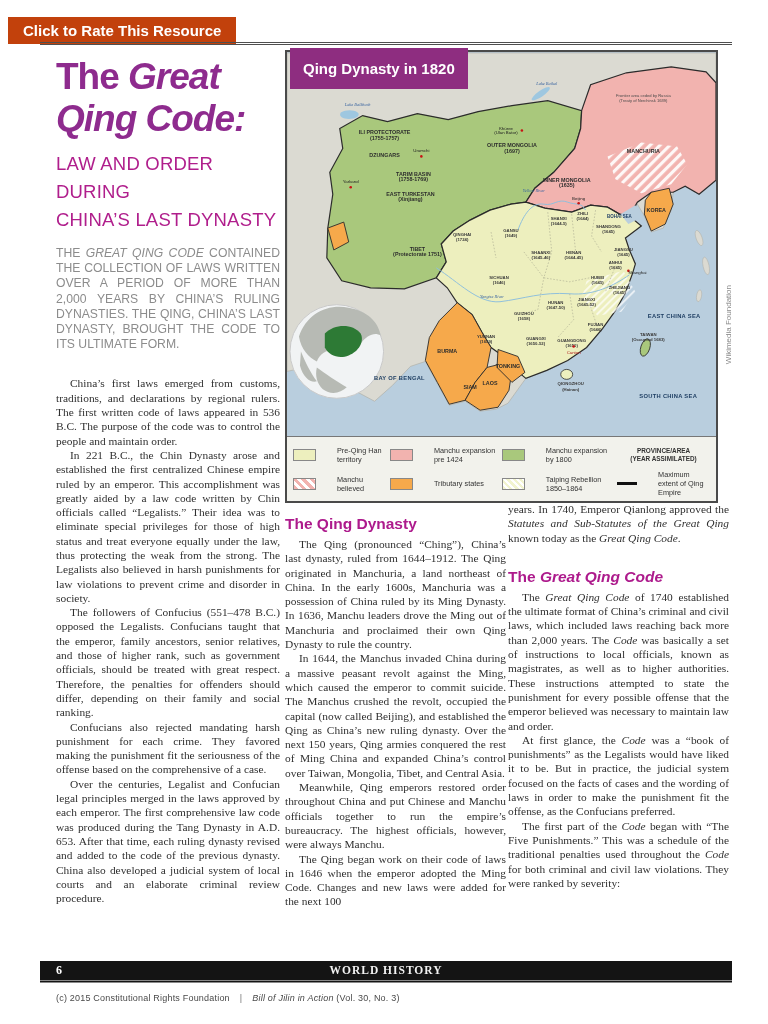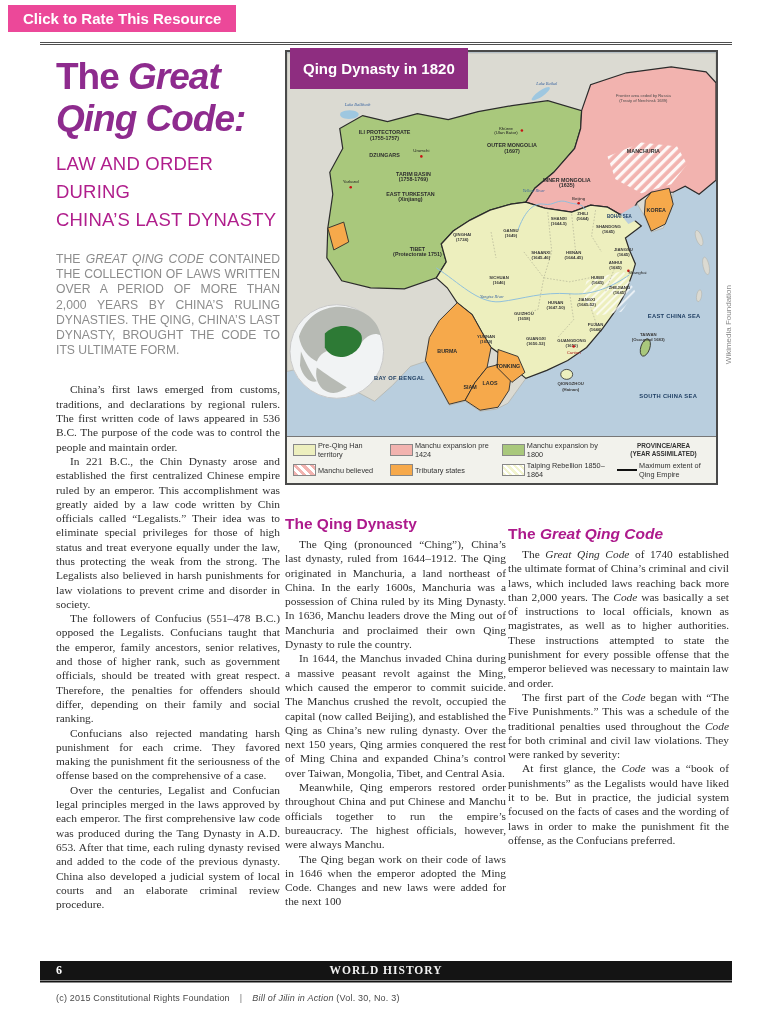--- a/index.html
+++ b/index.html
@@ -1,36 +1,36 @@
 <!DOCTYPE html>
 <html><head>
 <meta charset="utf-8">
 <style>
   html,body{margin:0;padding:0;background:#ffffff;}
   #screen{position:relative;width:768px;height:1024px;background:#fff;overflow:hidden;font-family:"Liberation Sans",sans-serif;}
-  .banner{position:absolute;left:8px;top:5px;background:#ec4899;color:#fff;font-weight:bold;font-size:15px;padding:5px 15px;cursor:pointer;}
+  .banner{position:absolute;left:8px;top:17px;background:#c2410c;color:#fff;font-weight:bold;font-size:15px;padding:5px 15px;cursor:pointer;}
   .toprule{position:absolute;left:40px;top:42px;width:692px;height:0;border-top:3px double #4f4f4f;}
   
   .leftcol{position:absolute;left:56px;top:56px;width:224px;}
   .title{margin:0;color:#8e2b8e;font-weight:bold;font-size:37px;line-height:42px;letter-spacing:-1px;}
   .title .it{font-style:italic;}
   .subtitle{margin-top:10px;color:#b01e8c;font-size:18.5px;line-height:28px;letter-spacing:.2px;}
-  .lede-wrap{margin-top:18px;}
+  .lede-wrap{margin-top:12px;}
   .para.lede{font-family:"Liberation Sans",sans-serif;font-size:12.2px;line-height:15.2px;color:#8c8c8c;text-align:justify;text-indent:0;margin:0;}
   .bodyparas{margin-top:24px;}
   .para{font-family:"Liberation Serif",serif;font-size:11.4px;line-height:14.3px;color:#2f2f2f;text-align:justify;text-indent:14px;margin:0;}
   .para .it{font-style:italic;}
   .para.noindent{text-indent:0;}
   
   .mapfig{position:absolute;left:285px;top:50px;width:433px;}
   .map-box{border:2px solid #4a4a4a;background:#b9cede;}
   .map-title{position:absolute;top:-2px;left:5px;background:#8e2d80;color:#fff;font-weight:bold;font-size:15px;padding:12px 13px;z-index:3;}
   .map-credit{position:absolute;right:-15px;top:235px;writing-mode:vertical-rl;transform:rotate(180deg);font-size:8px;color:#8a8a8a;}
   .legend{display:grid;grid-template-columns:1.12fr 1.3fr 1.34fr 1.12fr;grid-template-rows:1fr 1fr;grid-auto-flow:column;background:#f2f2ec;border-top:1.5px solid #777;padding:4px 6px;gap:2px 4px;}
-  .leg-item{display:flex;align-items:center;gap:2px;font-size:7.3px;color:#333;}
+  .leg-item{display:flex;align-items:center;gap:21px;font-size:7.3px;color:#333;}
   .leg-swatch{width:21px;height:10px;border:.8px solid #888;flex:0 0 auto;}
   .leg-line{width:20px;height:2.4px;background:#111;flex:0 0 auto;}
   .leg-text{font-size:6.4px;font-weight:bold;text-align:center;width:100%;line-height:1.25;}
   .map-caption{margin-top:6px;font-size:11.3px;line-height:16px;color:#808080;width:98%;}
   
   .midcol{position:absolute;left:285px;top:514px;width:221px;}
   .rightcol{position:absolute;left:508px;top:502px;width:221px;}
   .sechead{margin:0 0 4px 0;color:#ad1a8c;font-weight:bold;font-size:15.5px;line-height:19px;}
   .sechead .it{font-style:italic;}
   .rightcol .sechead{margin-top:22px;}
@@ -234,25 +234,28 @@
     <h2 class="sechead">The Qing Dynasty</h2>
     <div>
         <p class="para"><span>The Qing (pronounced “Ching”), China’s last dynasty, ruled from 1644–1912. The Qing originated in Manchuria, a land northeast of China. In the early 1600s, Manchuria was a possession of China ruled by its Ming Dynasty. In 1636, Manchu leaders drove the Ming out of Manchuria and proclaimed their own Qing Dynasty to rule the country.</span></p>
         <p class="para"><span>In 1644, the Manchus invaded China during a massive peasant revolt against the Ming, which caused the emperor to commit suicide. The Manchus crushed the revolt, occupied the capital (now called Beijing), and established the Qing as China’s new ruling dynasty. Over the next 150 years, Qing armies conquered the rest of Ming China and expanded China’s control over Taiwan, Mongolia, Tibet, and Central Asia.</span></p>
         <p class="para"><span>Meanwhile, Qing emperors restored order throughout China and put Chinese and Manchu officials together to run the empire’s bureaucracy. The highest officials, however, were always Manchu.</span></p>
         <p class="para"><span>The Qing began work on their code of laws in 1646 when the emperor adopted the Ming Code. Changes and new laws were added for the next 100</span></p>
       </div>
   </div>
 
   <div class="rightcol">
+    <div>
+        <p class="para noindent"><span>years. In 1740, Emperor Qianlong approved the </span><span class="it">Statutes and Sub-Statutes of the Great Qing</span><span> known today as the </span><span class="it">Great Qing Code</span><span>.</span></p>
+      </div>
     <h2 class="sechead"><span>The </span><span class="it">Great Qing Code</span></h2>
     <div>
         <p class="para"><span>The </span><span class="it">Great Qing Code</span><span> of 1740 established the ultimate format of China’s criminal and civil laws, which included laws reaching back more than 2,000 years. The </span><span class="it">Code</span><span> was basically a set of instructions to local officials, known as magistrates, as well as to higher authorities. These instructions attempted to state the punishment for every possible offense that the emperor believed was necessary to maintain law and order.</span></p>
+        <p class="para"><span>At first glance, the </span><span class="it">Code</span><span> was a “book of punishments” as the Legalists would have liked it to be. But in practice, the judicial system focused on the facts of cases and the wording of laws in order to make the punishment fit the offense, as the Confucians preferred.</span></p>
         <p class="para"><span>The first part of the </span><span class="it">Code</span><span> began with “The Five Punishments.” This was a schedule of the traditional penalties used throughout the </span><span class="it">Code</span><span> for both criminal and civil law violations. They were ranked by severity:</span></p>
-        <p class="para"><span>At first glance, the </span><span class="it">Code</span><span> was a “book of punishments” as the Legalists would have liked it to be. But in practice, the judicial system focused on the facts of cases and the wording of laws in order to make the punishment fit the offense, as the Confucians preferred.</span></p>
       </div>
   </div>
 
   <div class="footbar">
     <span class="pn">6</span>
     <span class="ft">WORLD HISTORY</span>
   </div>
   <div class="copyright">
     <span>(c) 2015 Constitutional Rights Foundation</span><span class="sep">|</span><span class="it">Bill of Jilin in Action</span><span>  (Vol. 30,  No. 3)</span>
   </div>

